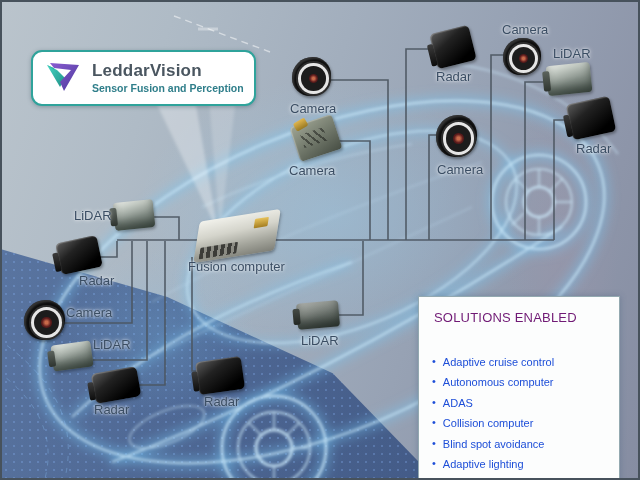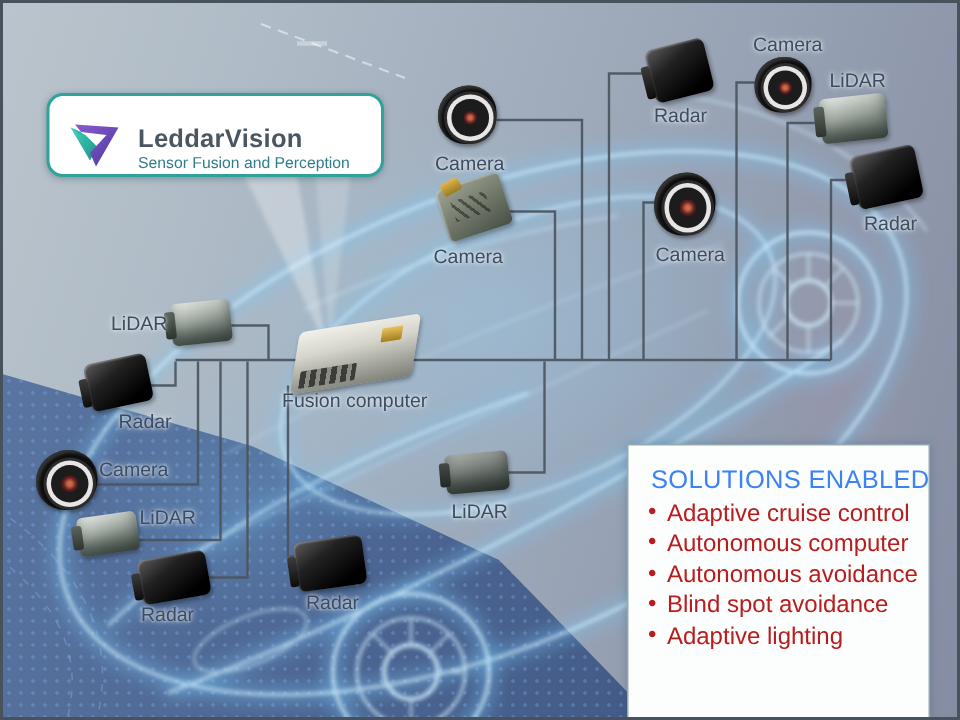--- a/index.html
+++ b/index.html
@@ -43,34 +43,34 @@
        background:#1c1c1c;box-shadow:0 0 0 3px #e6e6e6,0 0 0 5px #2c2c2c;}
   .cam .ciris{position:absolute;left:30%;top:30%;width:40%;height:40%;border-radius:50%;
        background:radial-gradient(#c96a4a 0 18%,#5e1d1d 55%,#2c0d0d 100%);}
   .computer{background:linear-gradient(176deg,#f2f2ec 0%,#d4d4cb 38%,#a3a49b 72%,#7e7f77 100%);
        border-radius:4px;box-shadow:1px 2px 3px rgba(0,0,0,.35);}
   .computer .chip{position:absolute;right:14%;top:16%;width:16%;height:22%;
        background:linear-gradient(#e7c25a,#a57e20);border-radius:1px;}
   .computer .ports{position:absolute;left:6%;bottom:8%;width:46%;height:26%;
        background:repeating-linear-gradient(90deg,#3c3c38 0 4px,#8b8b83 4px 7px);border-radius:1px;}
   
-  .logo-badge{position:absolute;left:29px;top:60px;width:221px;height:52px;background:#ffffff;
-       border:2px solid #2fa39b;border-radius:11px;display:flex;align-items:flex-end;
+  .logo-badge{position:absolute;left:29px;top:48px;width:221px;height:52px;background:#ffffff;
+       border:2px solid #2fa39b;border-radius:11px;display:flex;align-items:center;
        box-shadow:0 1px 4px rgba(40,70,80,.35);}
   .logo-mark{margin-left:11px;flex:0 0 auto;}
   .logo-text{margin-left:10px;line-height:1.1;}
   .logo-title{font-size:17px;font-weight:bold;color:#4a5660;letter-spacing:.2px;}
-  .logo-sub{font-size:10.5px;font-weight:normal;color:#2f7e8a;margin-top:2px;}
+  .logo-sub{font-size:10.5px;font-weight:bold;color:#2f7e8a;margin-top:2px;}
   
   .panel{position:absolute;left:416px;top:294px;width:202px;height:200px;box-sizing:border-box;
        background:#fcfdfd;border:1px solid #93a9b0;box-shadow:0 0 6px rgba(60,90,120,.35);
        padding:11px 10px 0 13px;}
-  .panel-title{font-size:17px;color:#3b82f6;letter-spacing:.2px;margin:2px 0 3px 2px;white-space:nowrap;}
+  .panel-title{font-size:13px;color:#701a75;letter-spacing:.2px;margin:2px 0 27px 2px;white-space:nowrap;}
   .panel-list{list-style:none;margin:0;padding:0;}
-  .panel-list li{font-size:16px;color:#b91c1c;line-height:20.4px;white-space:nowrap;}
+  .panel-list li{font-size:11px;color:#1d4ed8;line-height:20.4px;white-space:nowrap;}
   .panel-list li::before{content:'\2022';margin-right:7px;position:relative;top:-1px;}
 </style>
 </head>
 <body>
 
 <div class="screen">
 <div class="canvas">
 
   <div class="layer tint-right"></div>
   <div class="layer navy-corner"></div>
@@ -254,20 +254,21 @@
       <div class="logo-title">LeddarVision</div>
       <div class="logo-sub">Sensor Fusion and Perception</div>
     </div>
   </div>
 
   <div class="panel">
     <div class="panel-title">SOLUTIONS ENABLED</div>
     <ul class="panel-list">
           <li>Adaptive cruise control</li>
           <li>Autonomous computer</li>
-          <li>Autonomous avoidance</li>
+          <li>ADAS</li>
+          <li>Collision computer</li>
           <li>Blind spot avoidance</li>
           <li>Adaptive lighting</li>
         </ul>
   </div>
 
 </div>
 </div>
 
 </body></html>

